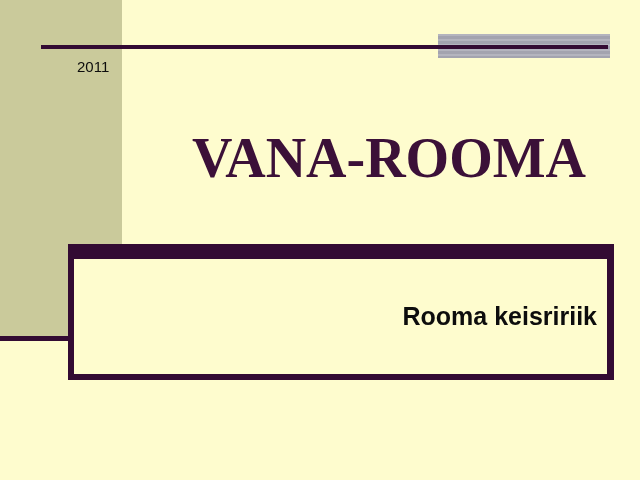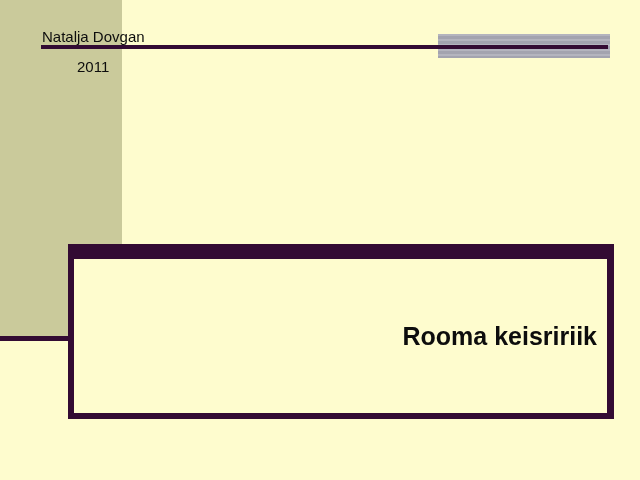--- a/index.html
+++ b/index.html
@@ -52,21 +52,21 @@
     color:#3B1038;
     white-space:nowrap;
   }
   .left-rule {
     position:absolute; left:0; top:336px;
     width:70px; height:5px;
     background:#330B33;
   }
   .content-box {
     position:absolute; left:68px; top:244px;
-    width:546px; height:175px;
+    width:546px; height:136px;
     background:#FEFCCE;
     border:6px solid #330B33;
     border-top-width:15px;
     border-right-width:7px;
     display:flex;
     align-items:center;
     justify-content:flex-end;
     padding-right:10px;
   }
   .subtitle {
@@ -80,24 +80,24 @@
 <body>
 
 <div class="slide">
 
   <div class="olive-panel"></div>
 
   <div class="gray-bar"></div>
 
   <div class="header-rule"></div>
 
-  <div class="author">Natalja Dovgan</div>
 
   <div class="year">2011</div>
 
+  <h1 class="slide-title">VANA-ROOMA</h1>
 
   <div class="left-rule"></div>
 
   <div class="content-box">
     <div class="subtitle">Rooma keisririik</div>
   </div>
 
 </div>
 
 </body></html>

